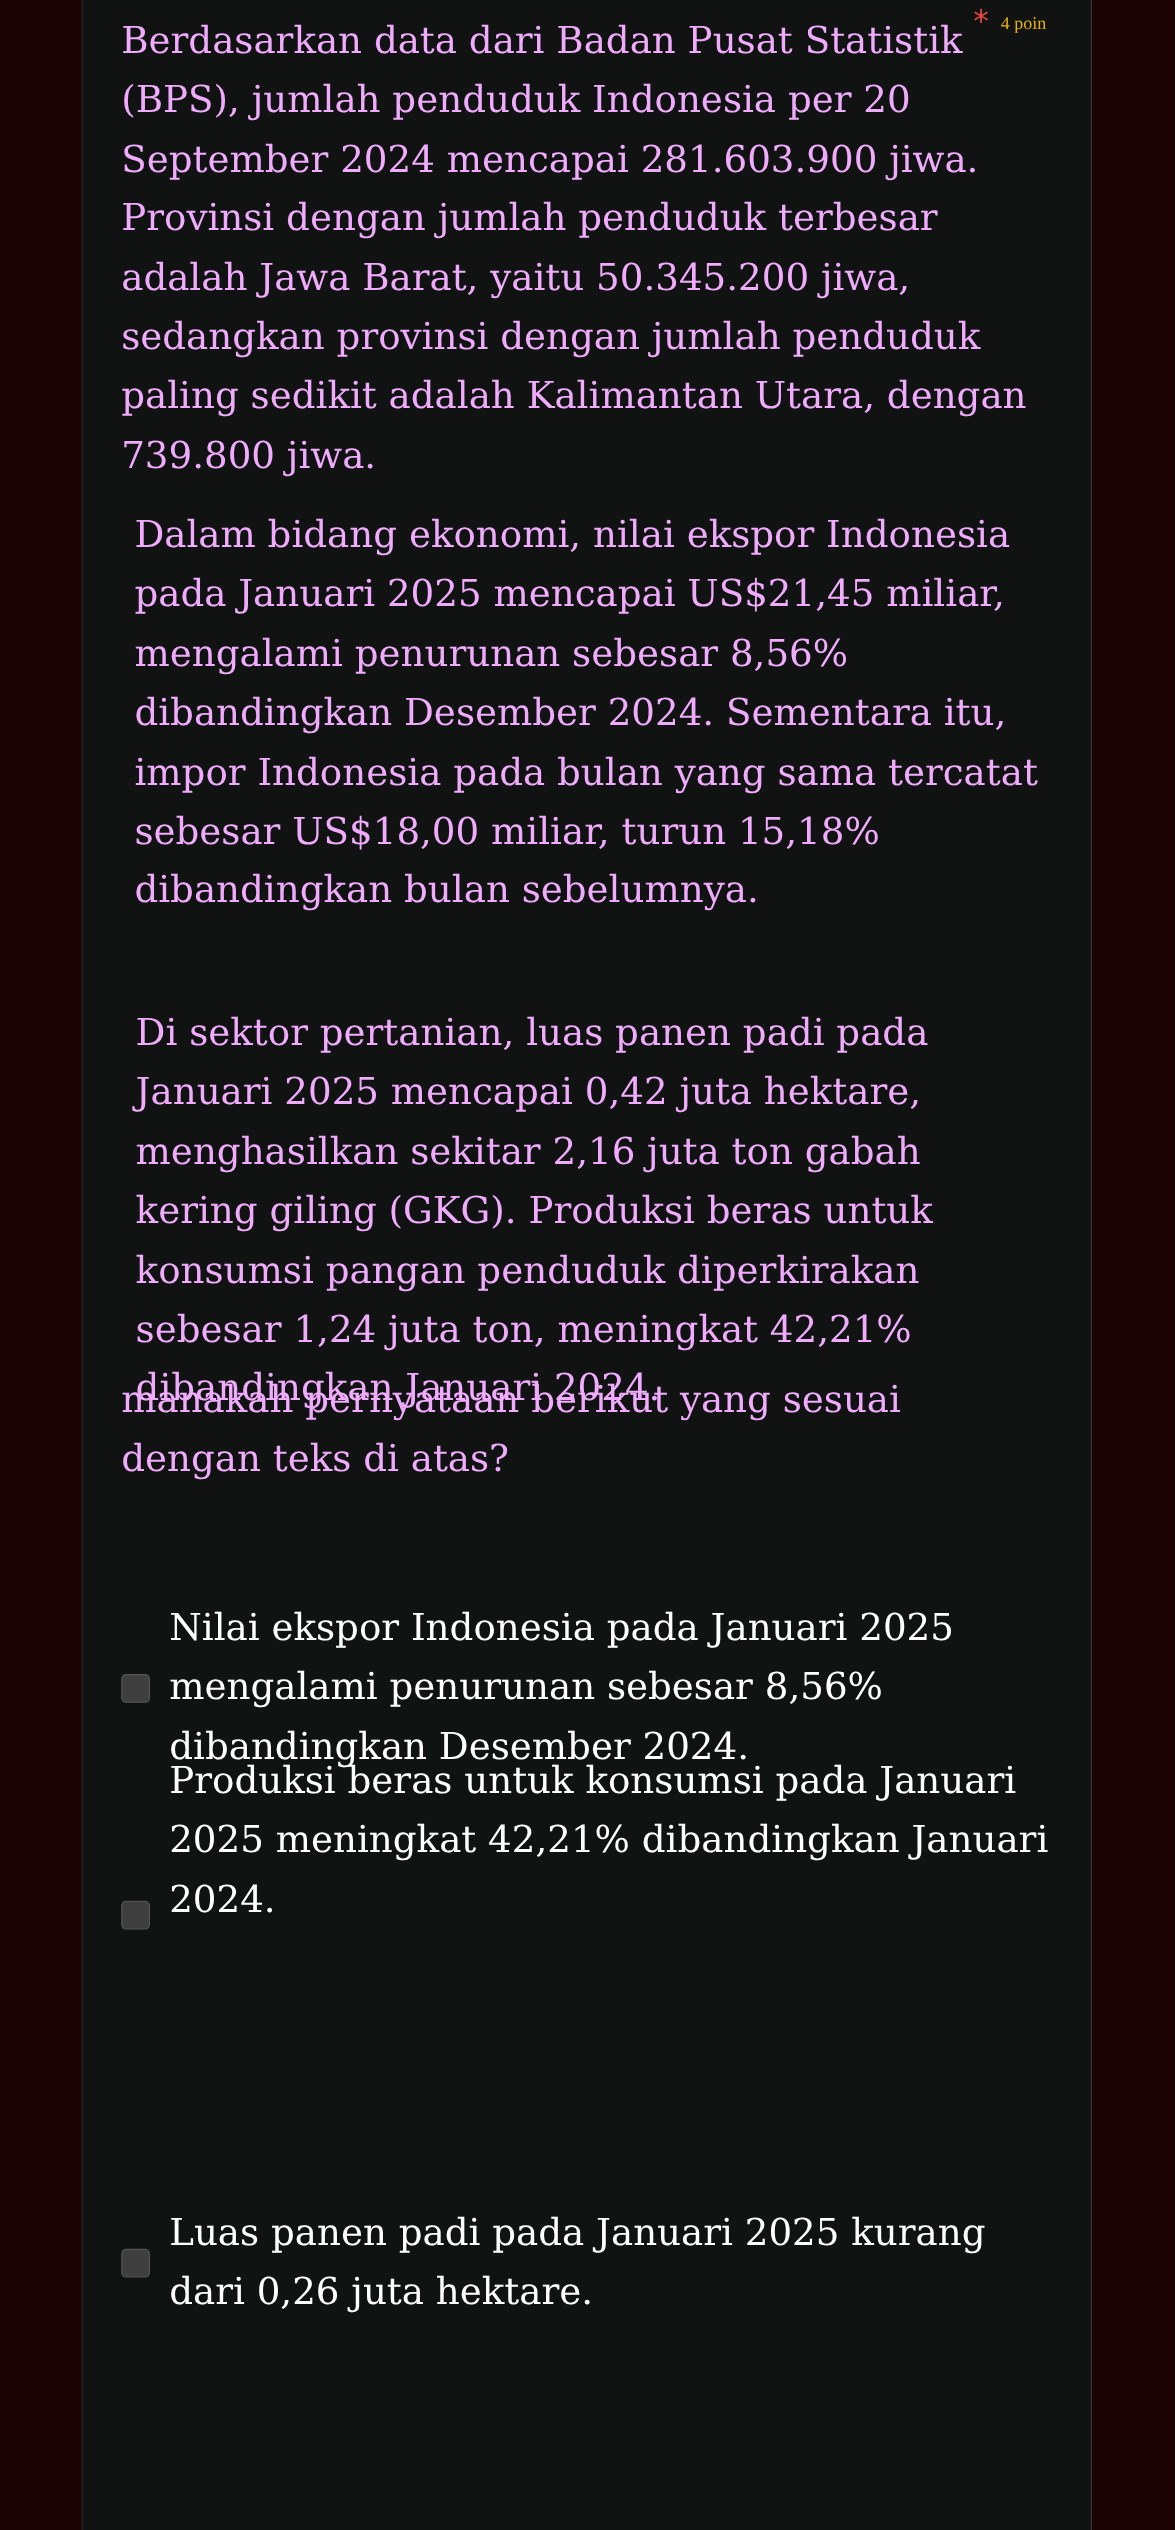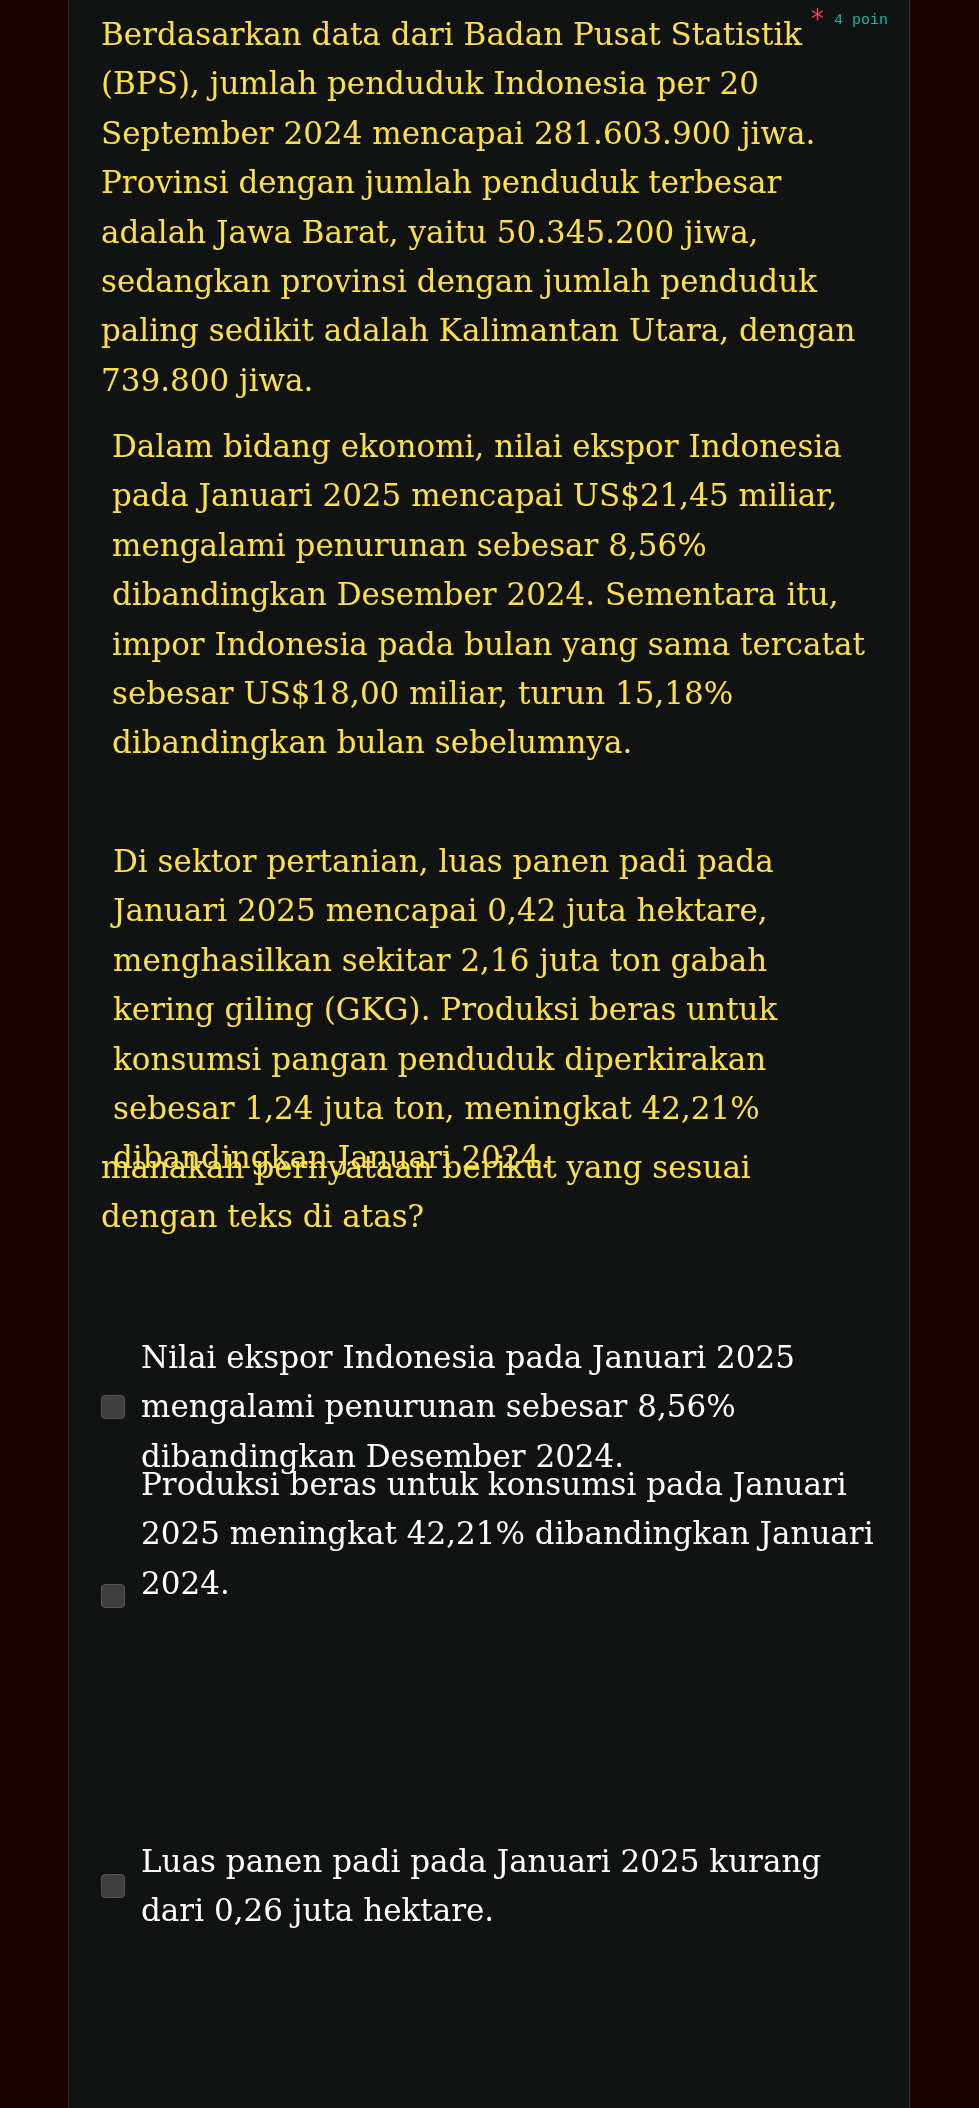--- a/index.html
+++ b/index.html
@@ -1,20 +1,20 @@
 <!DOCTYPE html>
 <html><head>
 <meta charset="utf-8">
 <style>
   html, body { margin:0; padding:0; }
   body { width:979px; height:2108px; background:#1a0202; overflow:hidden; font-family:"DejaVu Serif","Liberation Serif",serif; }
   .card { position:absolute; left:68px; top:-4px; width:840px; height:2120px; background:#101312; border-left:1px solid #2a2a2a; border-right:1px solid #3a3636; }
-  .para { position:absolute; left:32px; width:760px; color:#fde047; font-size:31px; line-height:49.4px; margin:0; }
+  .para { position:absolute; left:32px; width:760px; color:#f0abfc; font-size:31px; line-height:49.4px; margin:0; }
   .req { position:absolute; left:742px; top:10px; color:#e5483f; font-family:"DejaVu Sans",sans-serif; font-size:26px; line-height:26px; }
-  .points { position:absolute; left:765px; top:16px; color:#14b8a6; font-family:Liberation Mono, monospace; font-size:15px; }
+  .points { position:absolute; left:765px; top:16px; color:#eab308; font-family:Liberation Serif, serif; font-size:15px; }
   .option { position:absolute; left:32px; width:790px; display:flex; align-items:center; cursor:pointer; }
   .cb { width:24px; height:24px; border-radius:4px; background:#3f3f3f; border:1px solid #555; flex:0 0 auto; margin-right:16px; box-sizing:border-box; }
   .opt-label { color:#ffffff; font-size:31px; line-height:49.4px; width:745px; }
 </style>
 </head>
 <body>
 
 <div class="card">
   <span class="req">*</span>
   <span class="points">4 poin</span>

